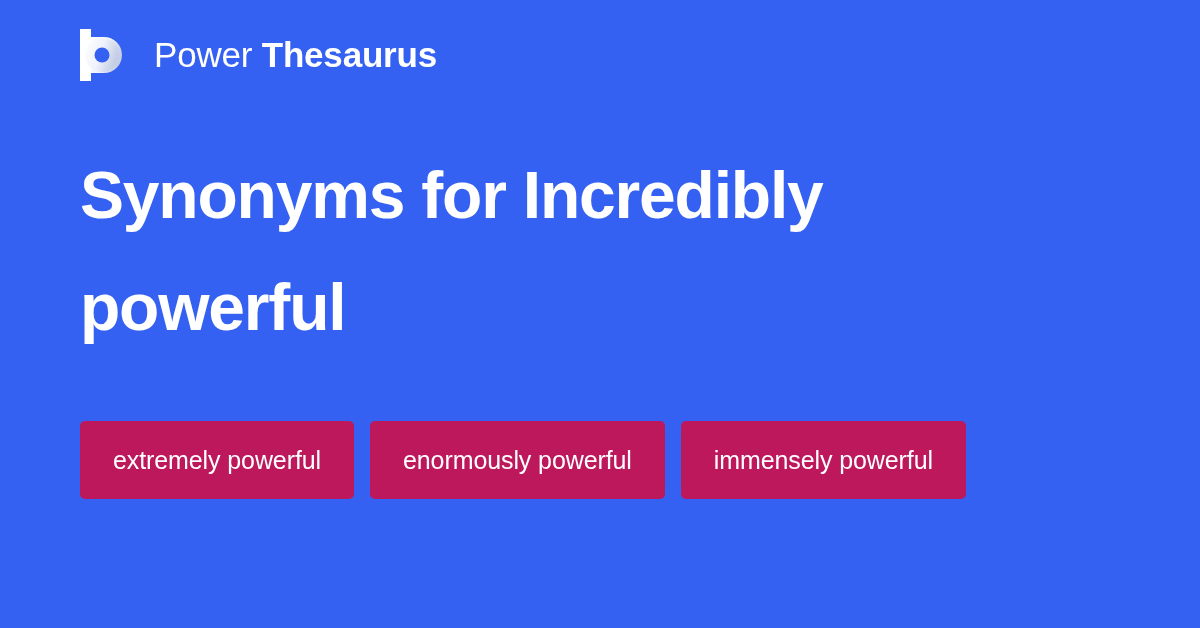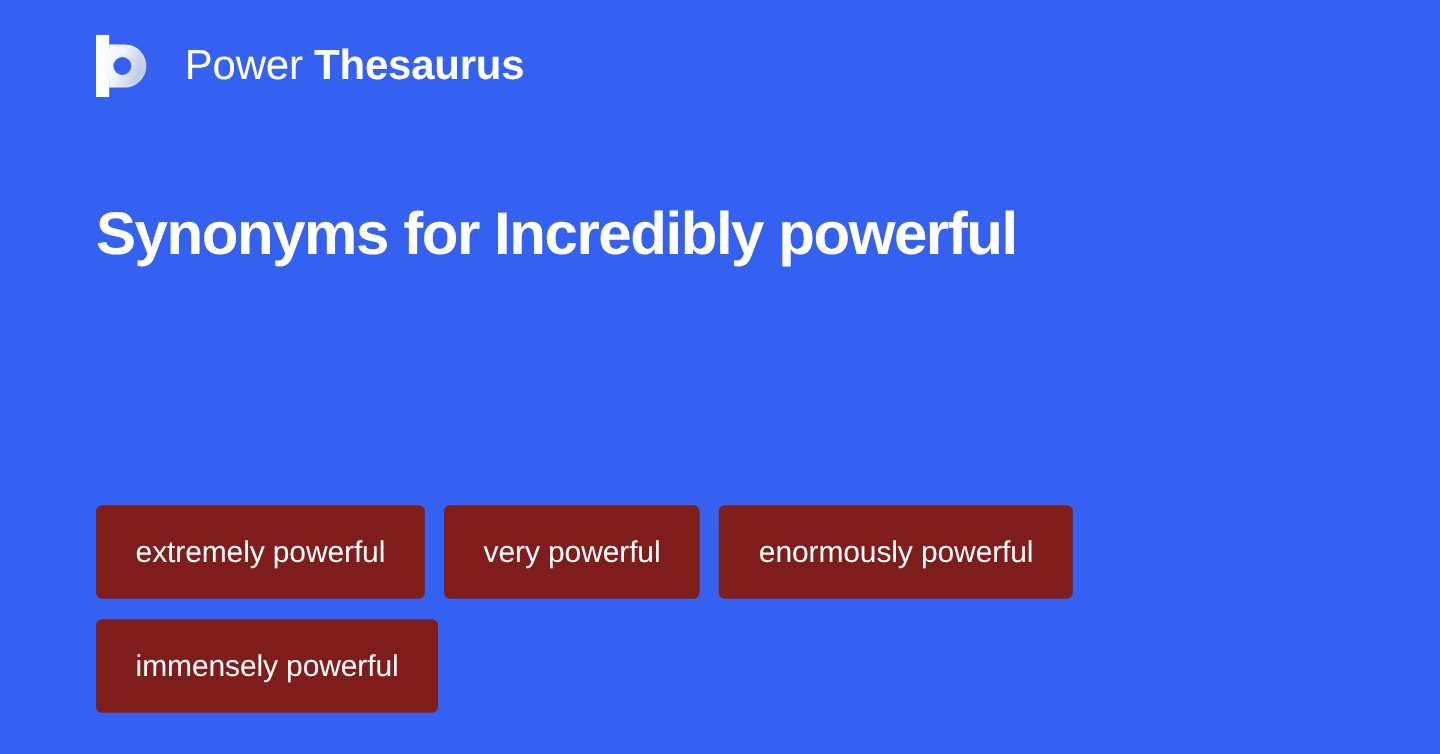--- a/index.html
+++ b/index.html
@@ -51,42 +51,42 @@
 
   .brand-name .brand-word-light { font-weight: 400; }
   .brand-name .brand-word-bold  { font-weight: 700; }
 
   
   .headline {
     position: absolute;
     left: 80px;
     top: 139px;
     width: 960px;
-    font-size: 50px;
+    font-size: 66px;
     line-height: 112px;
     font-weight: 700;
     color: #ffffff;
     letter-spacing: -1.2px;
   }
 
   
   .chips {
     position: absolute;
     left: 80px;
     top: 421px;
     width: 1040px;
     display: flex;
     flex-wrap: wrap;
     gap: 17px 16px;
   }
 
   .chip {
     height: 78px;
     padding: 0 33px;
-    background: #7f1d1d;
+    background: #be185d;
     border-radius: 5px;
     display: flex;
     align-items: center;
     justify-content: center;
     color: #ffffff;
     font-size: 25px;
     font-weight: 400;
     white-space: nowrap;
     letter-spacing: -0.1px;
   }
@@ -119,23 +119,20 @@
     </span>
   </div>
 
   <h1 class="headline">Synonyms for Incredibly powerful</h1>
 
   <div class="chips">
     <div class="chip">
       <span>extremely powerful</span>
     </div>
     <div class="chip">
-      <span>very powerful</span>
-    </div>
-    <div class="chip">
       <span>enormously powerful</span>
     </div>
     <div class="chip">
       <span>immensely powerful</span>
     </div>
   </div>
 
 </div>
 
 </body></html>

